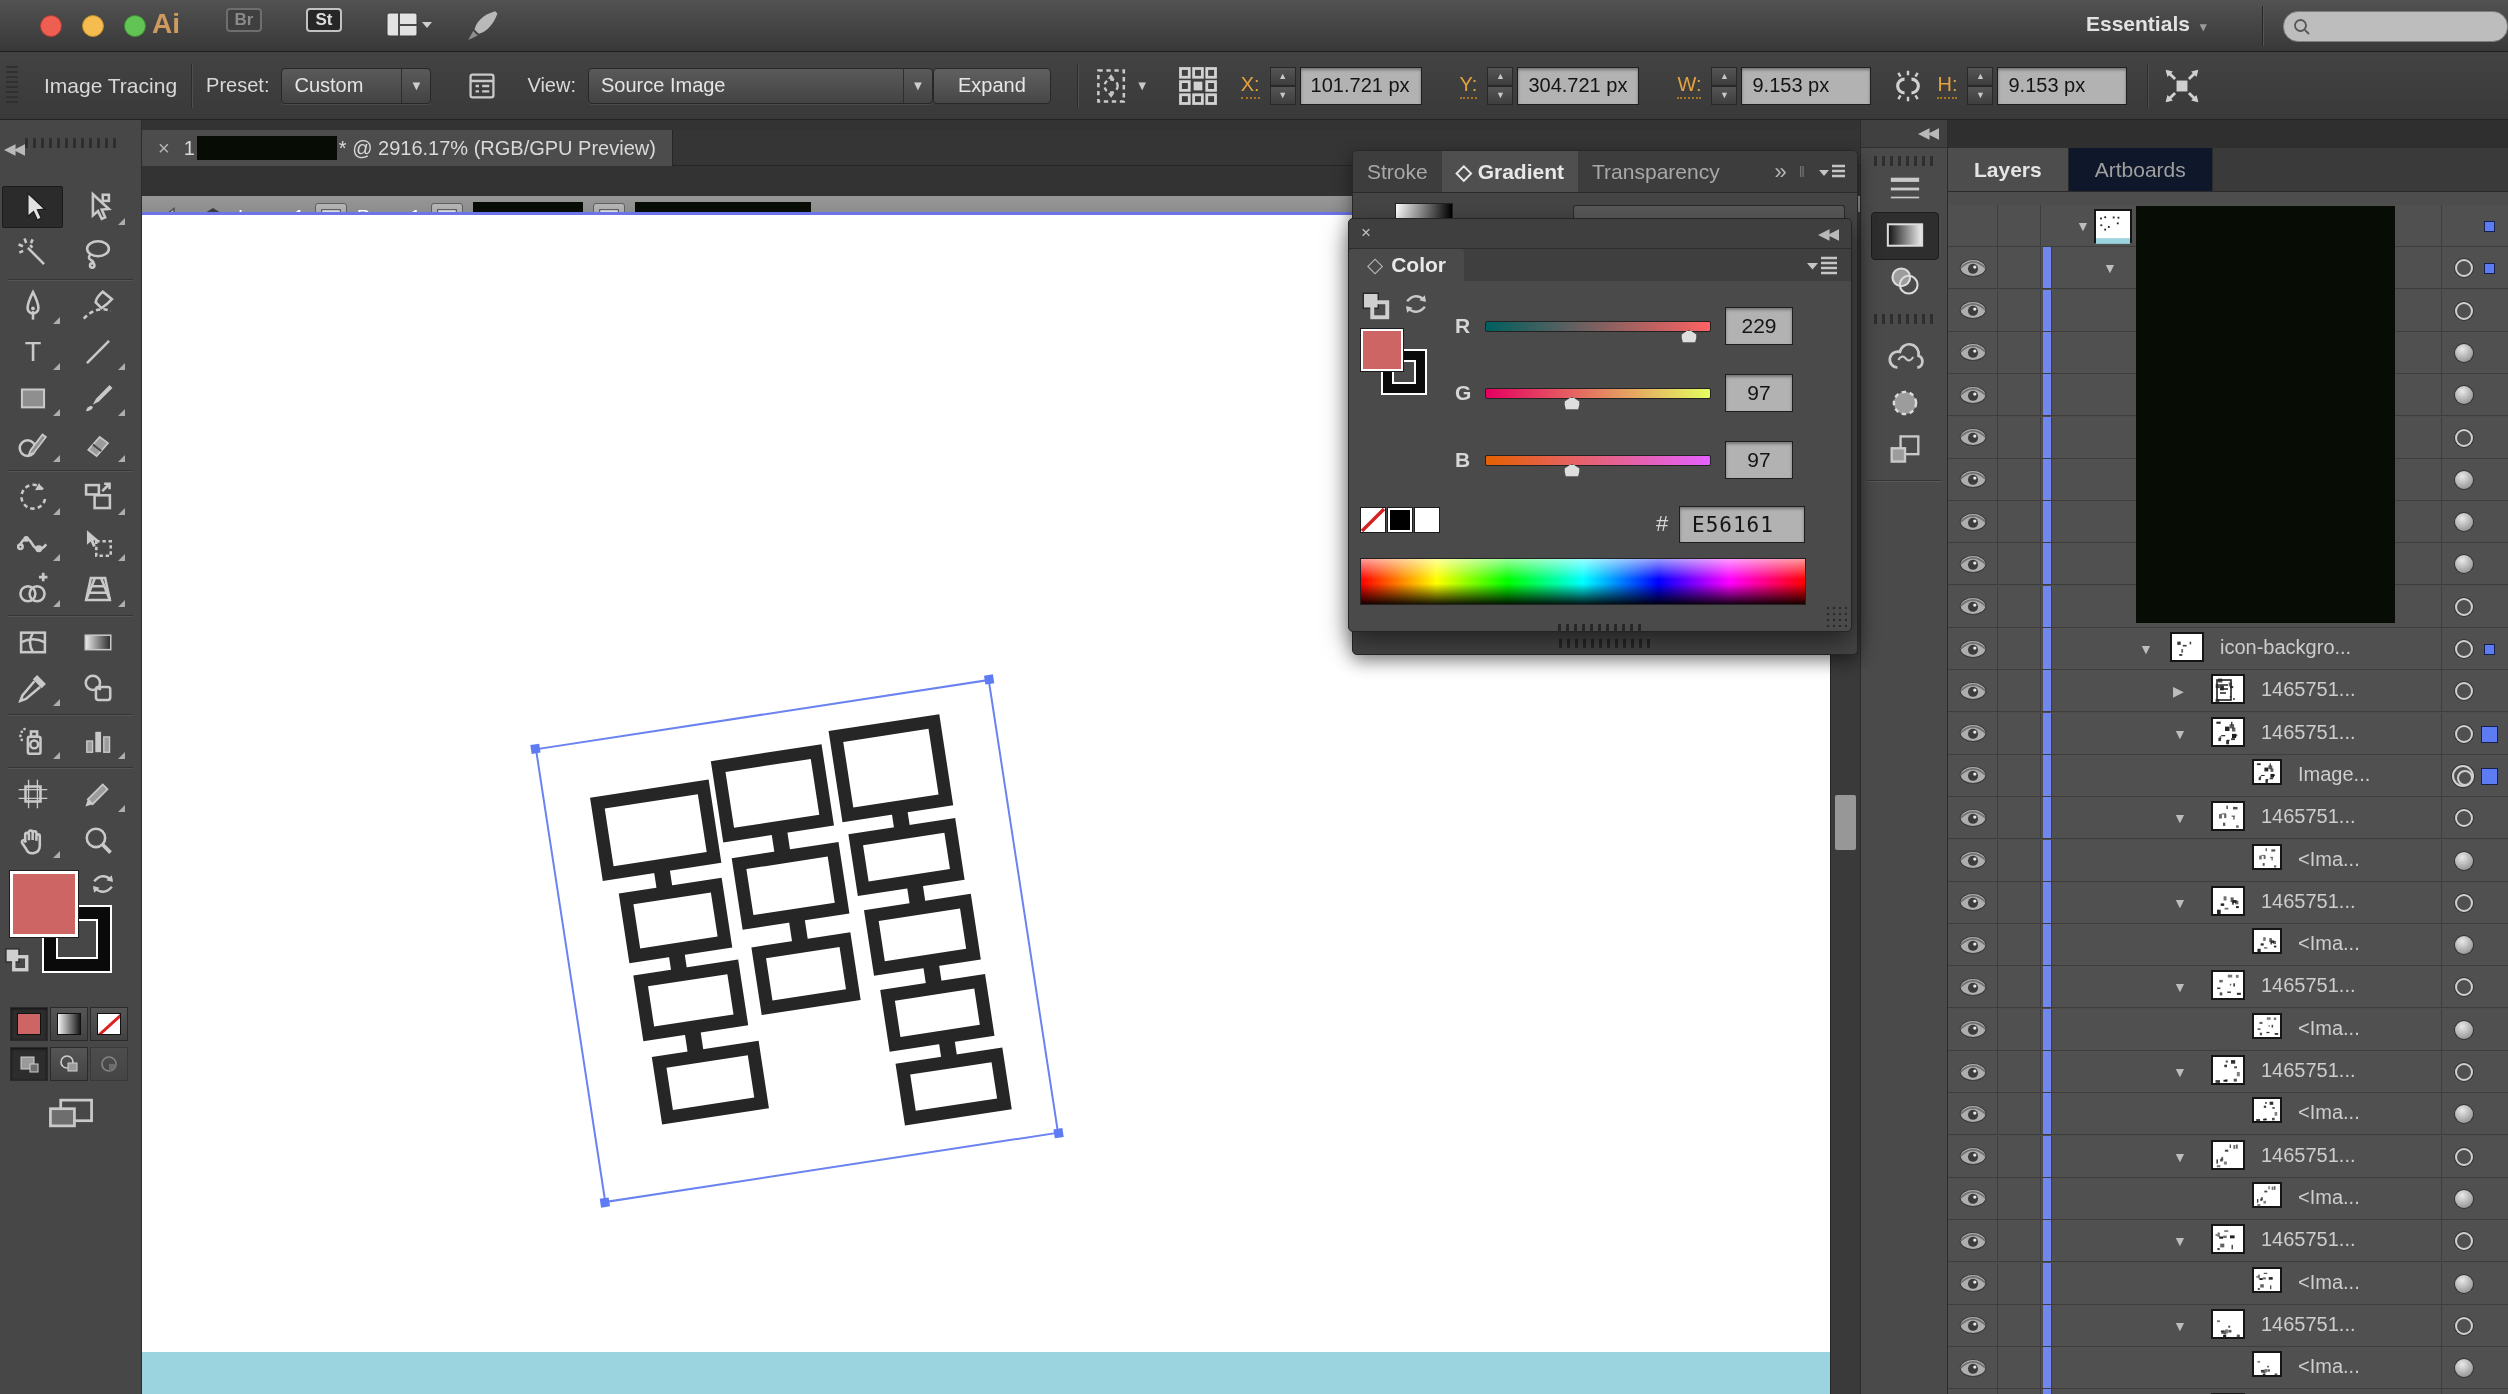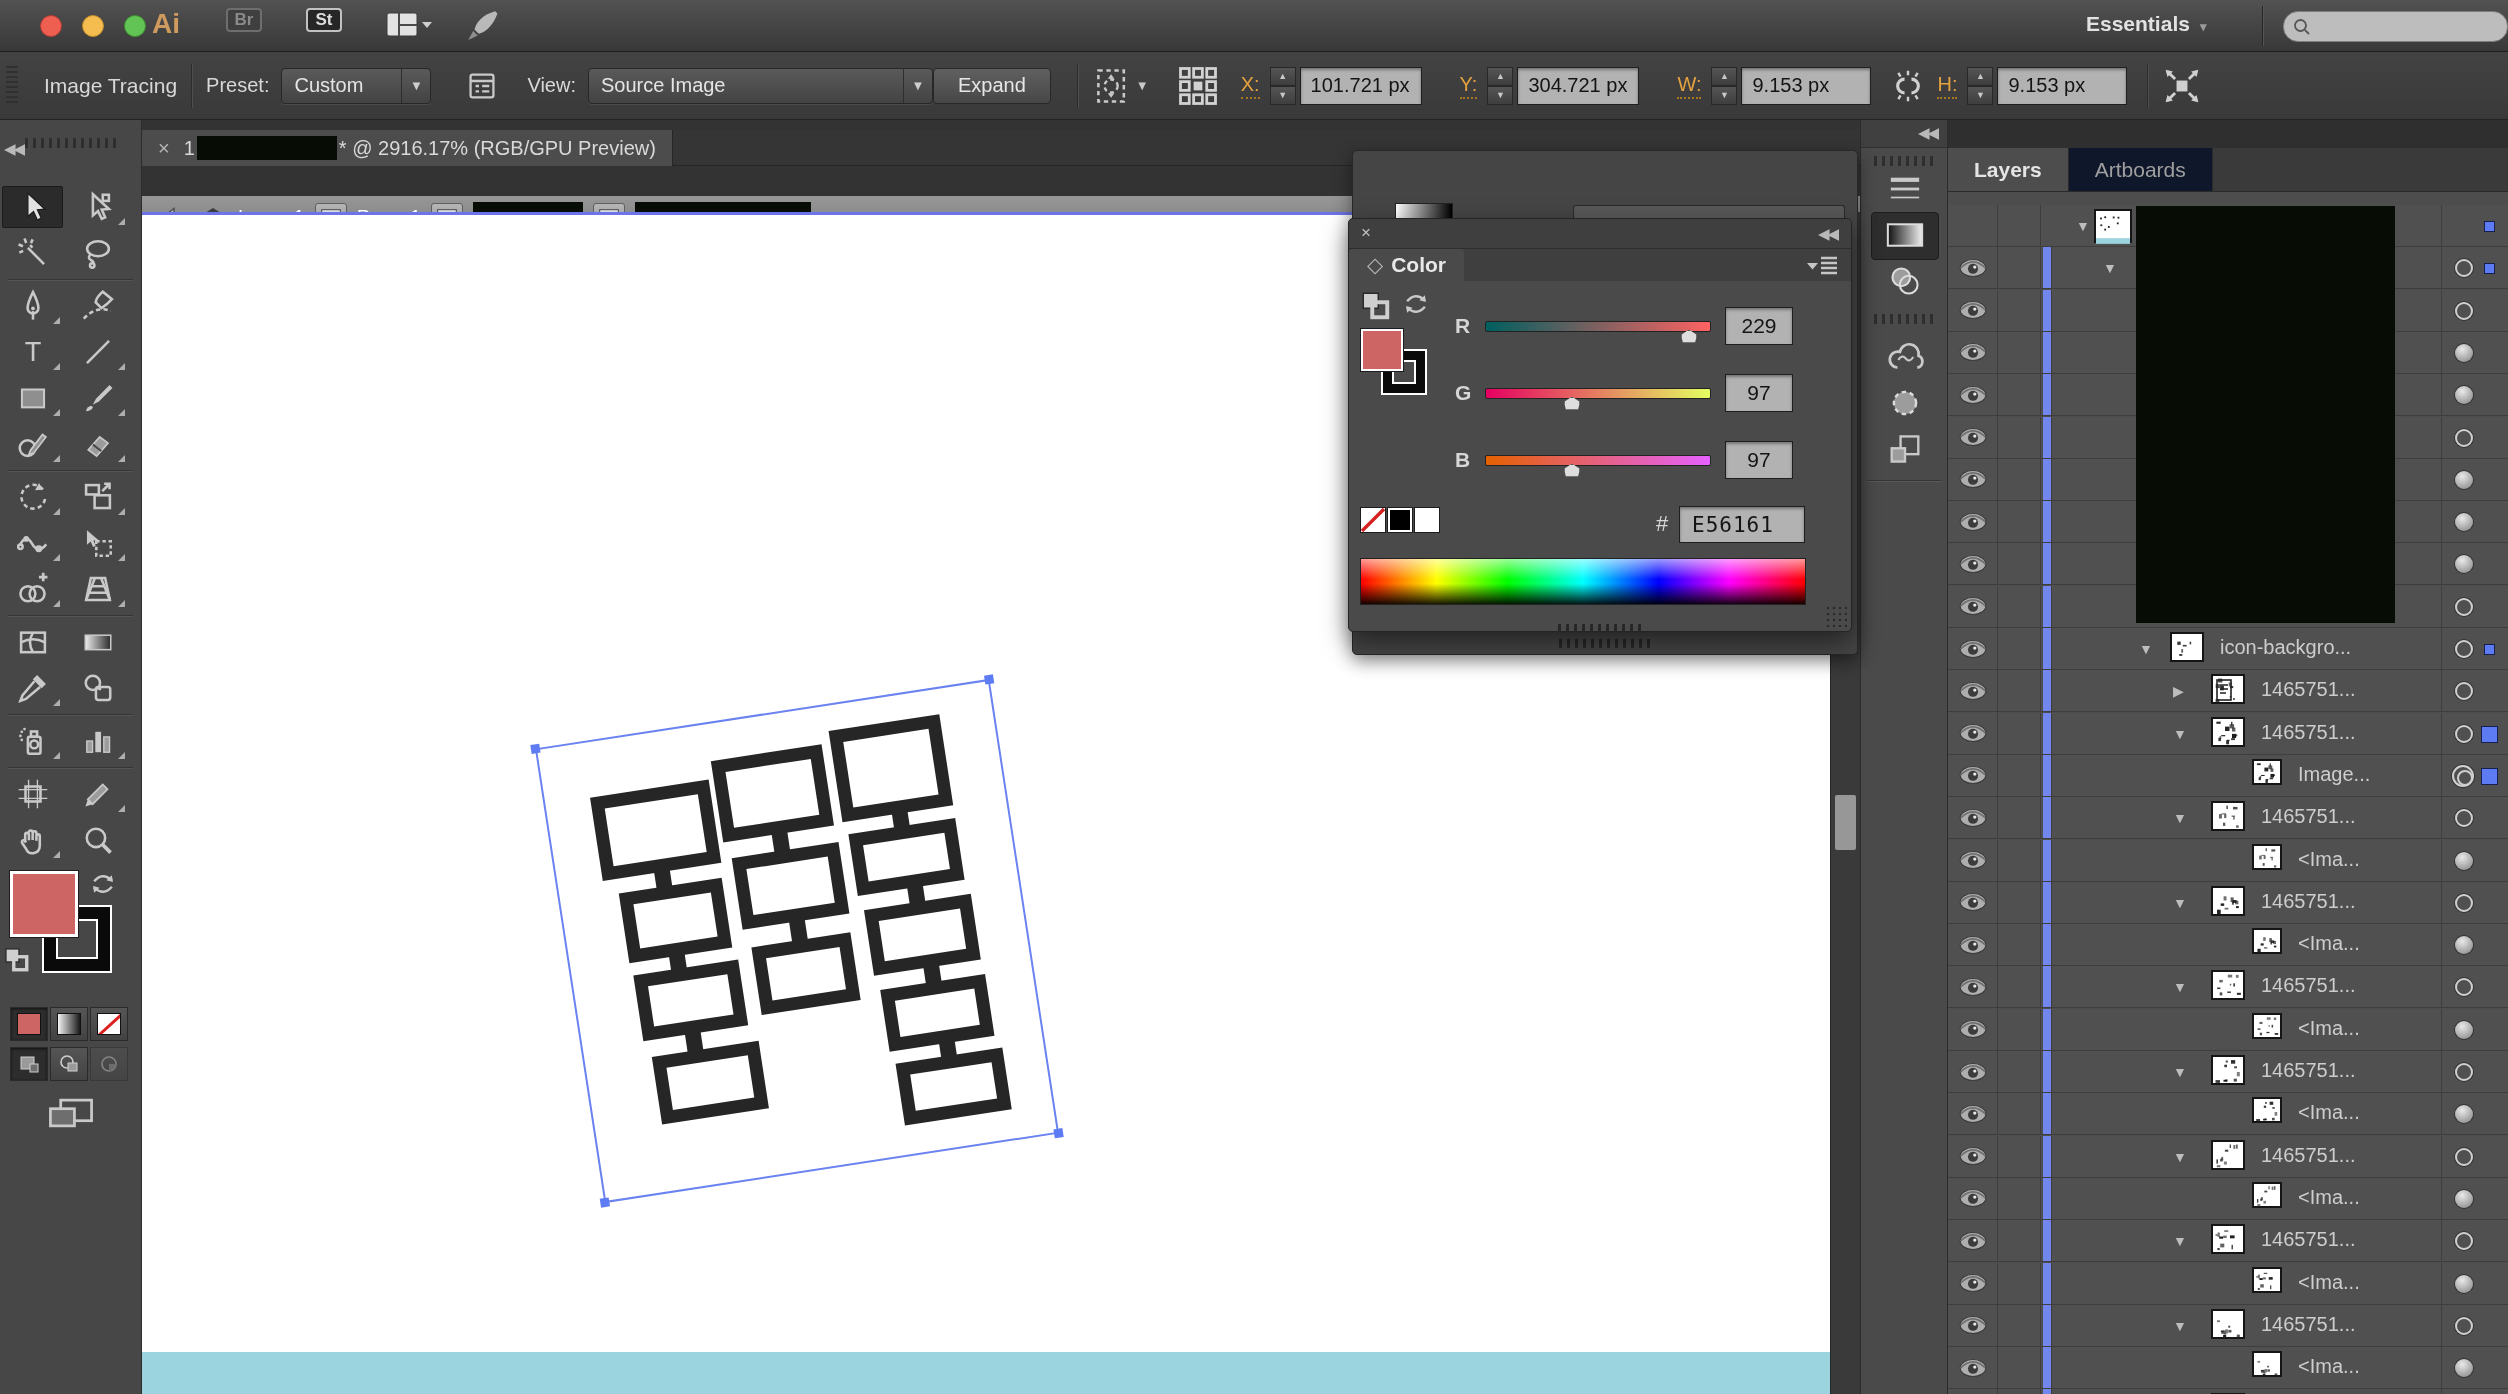--- a/index.html
+++ b/index.html
@@ -1447,20 +1447,35 @@
           <span class="cell-lock"></span>
           <span class="bluebar"></span>
           <span class="tcol"></span>
           <span class="lthumb" style="left:263px;width:34px;height:30px;"></span>
         </div>
       </div>
     <div id="lp-redact"></div>
   </div>
 
   <div id="gradientpanel" class="abs">
+    <div id="gp-tabs">
+      <span class="gp-tab">Stroke</span>
+      <span class="gp-tab active">◇ Gradient</span>
+      <span class="gp-tab">Transparency</span>
+      <span id="gp-right">
+        <span style="font-size:22px;">»</span>
+        <span style="color:#777;">‖</span>
+        <span>
+            <svg width="30" height="18" viewBox="0 0 30 18">
+              <path d="M2 7 l5 6 5-6Z" fill="#c5c5c5"></path>
+              <path d="M15 3 h13 M15 8 h13 M15 13 h13" stroke="#c5c5c5" stroke-width="2.4"></path>
+            </svg>
+          </span>
+      </span>
+    </div>
     <div id="gp-grad"></div>
     <div id="gp-drop"></div>
     <div id="gp-dots"></div>
   </div>
 
   <div id="colorpanel" class="abs">
     <div id="cp-title">
       <span class="x">×</span>
       <span class="coll collapse-arrows">◀◀</span>
     </div>

